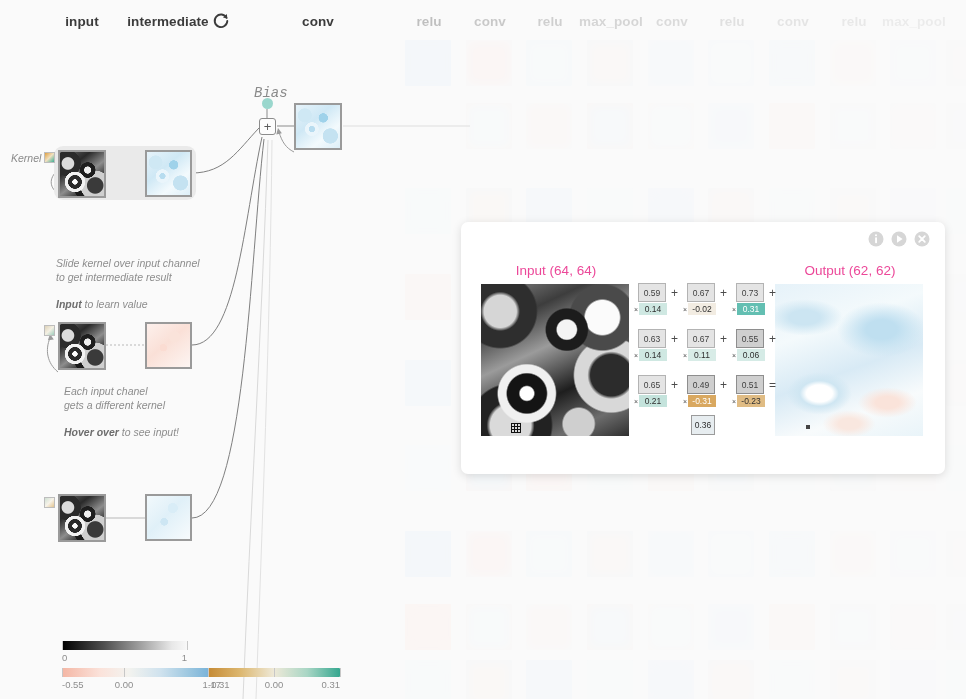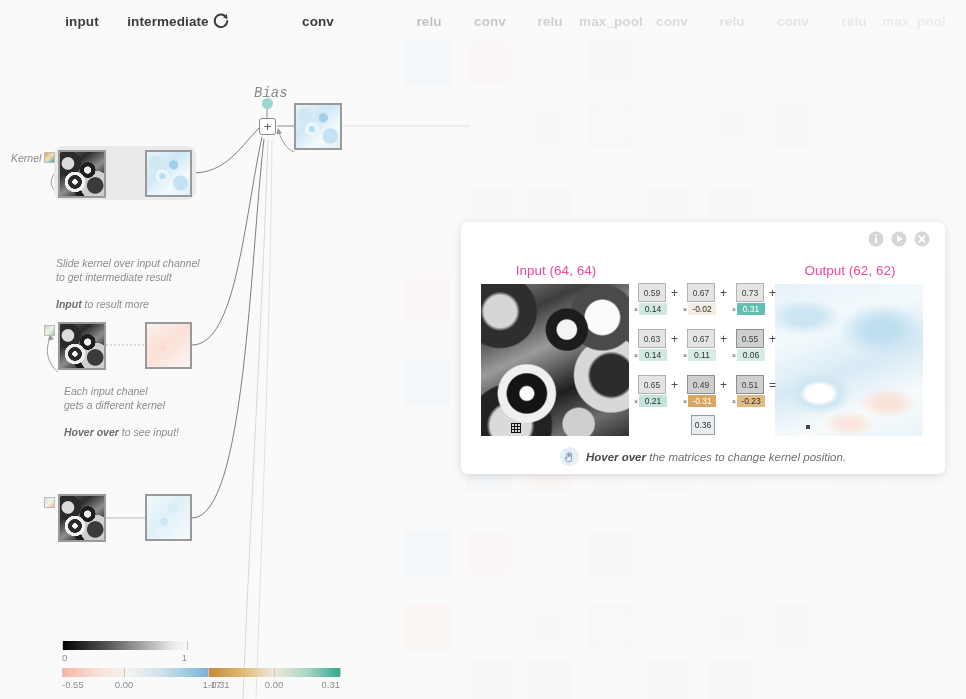--- a/index.html
+++ b/index.html
@@ -324,21 +324,21 @@
   <div class="bias-dot" style="left:262px; top:98px;"></div>
   <div class="plus-node" style="left:259px; top:118px;">+</div>
 
   <div class="node-img" style="left:294px; top:103px; width:48px; height:47px; background:#e4f1f8;">
     <div class="act blue" style="width:100%;height:100%"></div>
   </div>
 
   <div class="note" style="left:56px; top:200px; width:175px;margin-top:44px;">
     <span>Slide kernel over input channel
 to get intermediate result</span><br>
-    <b>Input</b><span> to result more</span>
+    <b>Input</b><span> to learn value</span>
   </div>
 
 
   <div class="note" style="left:64px; top:372px; width:180px;">
     <span>Each input chanel
 gets a different kernel</span><br>
     <b>Hover over</b><span> to see input!</span>
   </div>
 
   <div id="panel">
@@ -355,32 +355,20 @@
       </svg>
       <svg width="16" height="16" viewBox="0 0 16 16">
         <circle cx="8" cy="8" r="7.5" fill="#d6d6d6"></circle>
         <path d="M5.2 5.2 L10.8 10.8 M10.8 5.2 L5.2 10.8" stroke="#fff" stroke-width="1.8" stroke-linecap="round"></path>
       </svg>
     </div>
 
     <div class="sub-title" style="left:95px; top:41px;">Input (64, 64)</div>
     <div class="sub-title" style="left:389px; top:41px;">Output (62, 62)</div>
 
-    <div class="hover-note">
-      <span class="hand-badge">
-        <svg width="12" height="12" viewBox="0 0 16 16">
-          <path d="M5 10 L5 4.3 a1.1 1.1 0 0 1 2.2 0 L7.2 7.4 L7.2 3.2 a1.1 1.1 0 0 1 2.2 0 L9.4 7.6 L9.4 4.4
-                   a1.05 1.05 0 0 1 2.1 0 L11.5 11.2 a3.2 3.2 0 0 1 -3.2 3.2 L7 14.4 a3 3 0 0 1 -2.6 -1.6 L2.9 10.2
-                   a1.05 1.05 0 0 1 1.7 -1.2 Z" fill="none" stroke="#6f86a0" stroke-width="1.05"></path>
-        </svg>
-      </span>
-      <span>
-        <b>Hover over</b><span> the matrices to change kernel position.</span>
-      </span>
-    </div>
   </div>
 
   <div class="matrix-img" style="left:481px; top:284px; width:148px; height:152px;">
     <div class="panda big" style="width:100%;height:100%"></div>
     <div style="position:absolute; left:30px; top:139px; width:10px; height:10px;
                 background:repeating-linear-gradient(0deg,#111 0 1px,transparent 1px 3px),
                            repeating-linear-gradient(90deg,#111 0 1px,transparent 1px 3px);"></div>
   </div>
 
   <div class="matrix-img" style="left:775px; top:284px; width:148px; height:152px;">

